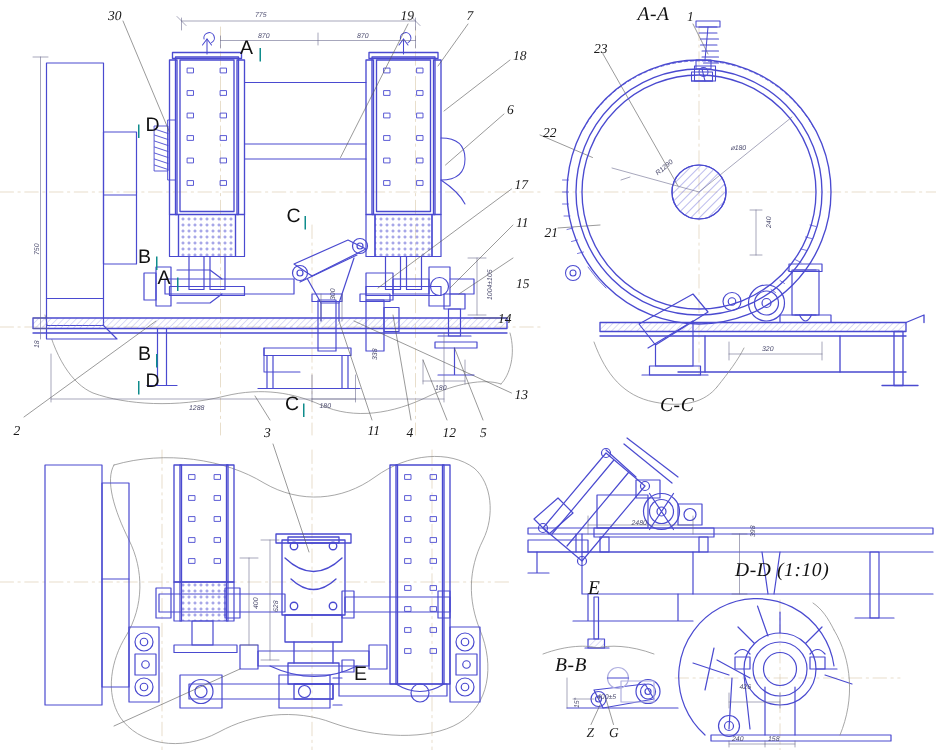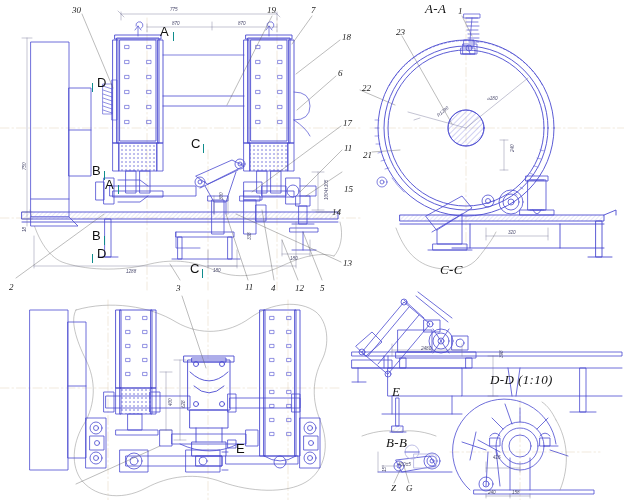--- a/index.html
+++ b/index.html
@@ -601,21 +601,21 @@
     <path d="M486 496 L510 496 M510 496 L530 496"></path>
   </g>
 
   </g>
 </svg>
 
 <div class="lbl view" style="left:425px;top:1px;">A-A</div>
 <div class="lbl view" style="left:440px;top:262px;">C-C</div>
 <div class="lbl view" style="left:490px;top:372px;">D-D (1:10)</div>
 <div class="lbl view" style="left:392px;top:384px;">E</div>
-<div class="lbl view" style="left:386px;top:435px;">B-B</div>
+<div class="lbl view" style="left:370px;top:435px;">B-B</div>
 
 <div class="lbl sec" style="left:160px;top:24px;">A</div>
 <div class="tick" style="left:173px;top:32px;height:9px;"></div>
 
 <div class="lbl sec" style="left:105px;top:177px;">A</div>
 <div class="tick" style="left:118px;top:185px;height:9px;"></div>
 
 <div class="lbl sec" style="left:92px;top:163px;">B</div>
 <div class="tick" style="left:104px;top:171px;height:9px;"></div>
 

